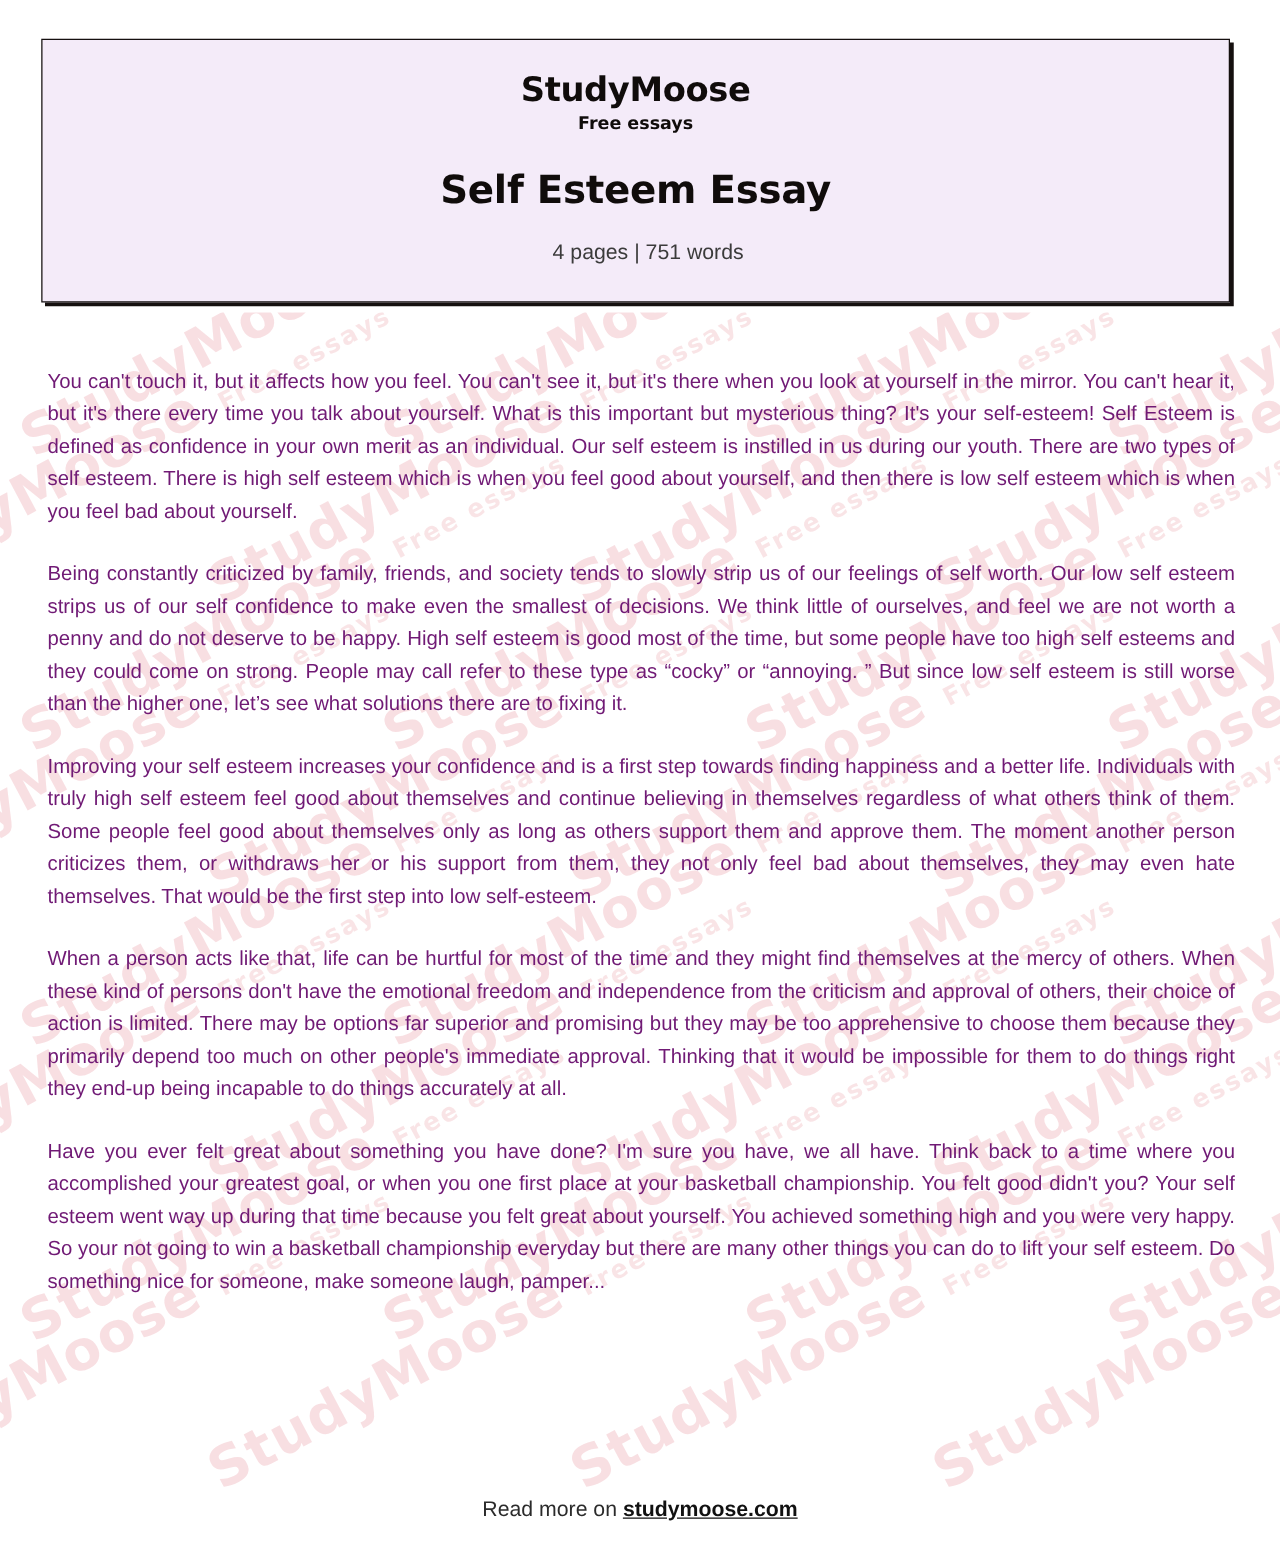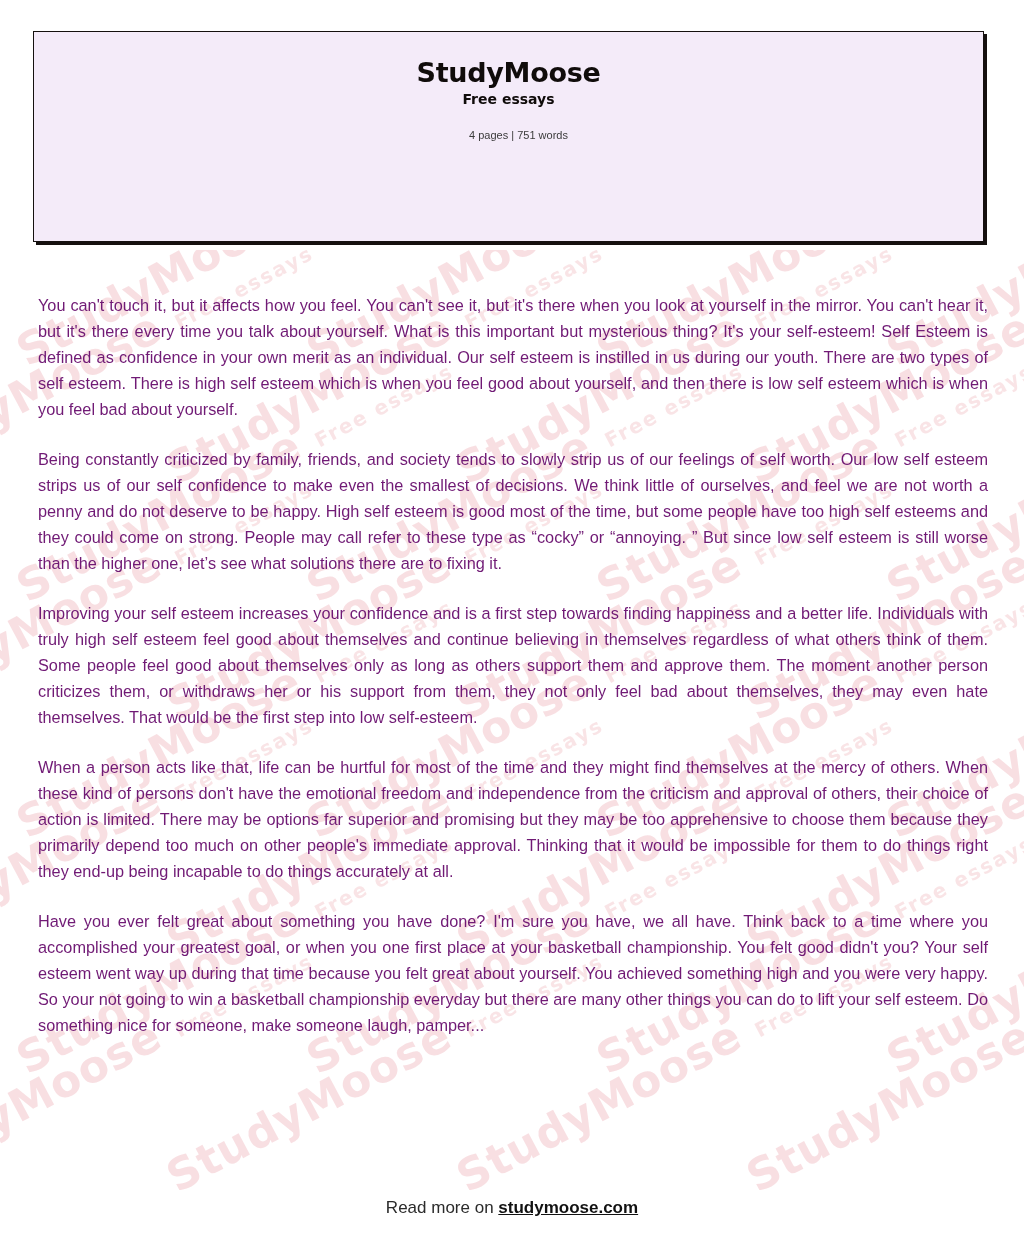--- a/index.html
+++ b/index.html
@@ -77,21 +77,21 @@
     margin-top: 27px;
     font-family: "DejaVu Sans", sans-serif;
     font-size: 31px;
     font-weight: 700;
     letter-spacing: -0.2px;
     color: #100c0b;
   }
   #essay-meta {
     margin-top: 22px;
     font-family: "Liberation Sans", sans-serif;
-    font-size: 11px;
+    font-size: 17px;
     font-weight: 400;
     color: #3b3b3b;
     padding-left: 20px;
   }
 
   
   #essay-body {
     position: absolute;
     left: 38px;
     top: 292px;
@@ -165,20 +165,21 @@
     <div class="wm-row" style="left: 890px; top: 786px;">StudyMoose </div>
     <div class="wm-row" style="left: -120px; top: 904px;">StudyMoose <span class="sub">Free essays</span></div>
     <div class="wm-row" style="left: 170px; top: 904px;">StudyMoose <span class="sub">Free essays</span></div>
     <div class="wm-row" style="left: 460px; top: 904px;">StudyMoose <span class="sub">Free essays</span></div>
     <div class="wm-row" style="left: 750px; top: 904px;">StudyMoose </div>
   </div>
 
 <div id="header-card">
   <div id="brand-name">StudyMoose</div>
   <div id="brand-tagline">Free essays</div>
+  <div id="essay-title">Self Esteem Essay</div>
   <div id="essay-meta">4 pages | 751 words</div>
 </div>
 
 <div id="essay-body">
     <p class="para">You can't touch it, but it affects how you feel. You can't see it, but it's there when you look at yourself in the mirror. You can't hear it, but it's there every time you talk about yourself. What is this important but mysterious thing? It's your self-esteem! Self Esteem is defined as confidence in your own merit as an individual. Our self esteem is instilled in us during our youth. There are two types of self esteem. There is high self esteem which is when you feel good about yourself, and then there is low self esteem which is when you feel bad about yourself.</p>
     <p class="para">Being constantly criticized by family, friends, and society tends to slowly strip us of our feelings of self worth. Our low self esteem strips us of our self confidence to make even the smallest of decisions. We think little of ourselves, and feel we are not worth a penny and do not deserve to be happy. High self esteem is good most of the time, but some people have too high self esteems and they could come on strong. People may call refer to these type as “cocky” or “annoying. ” But since low self esteem is still worse than the higher one, let’s see what solutions there are to fixing it.</p>
     <p class="para">Improving your self esteem increases your confidence and is a first step towards finding happiness and a better life. Individuals with truly high self esteem feel good about themselves and continue believing in themselves regardless of what others think of them. Some people feel good about themselves only as long as others support them and approve them. The moment another person criticizes them, or withdraws her or his support from them, they not only feel bad about themselves, they may even hate themselves. That would be the first step into low self-esteem.</p>
     <p class="para">When a person acts like that, life can be hurtful for most of the time and they might find themselves at the mercy of others. When these kind of persons don't have the emotional freedom and independence from the criticism and approval of others, their choice of action is limited. There may be options far superior and promising but they may be too apprehensive to choose them because they primarily depend too much on other people's immediate approval. Thinking that it would be impossible for them to do things right they end-up being incapable to do things accurately at all.</p>
     <p class="para">Have you ever felt great about something you have done? I'm sure you have, we all have. Think back to a time where you accomplished your greatest goal, or when you one first place at your basketball championship. You felt good didn't you? Your self esteem went way up during that time because you felt great about yourself. You achieved something high and you were very happy. So your not going to win a basketball championship everyday but there are many other things you can do to lift your self esteem. Do something nice for someone, make someone laugh, pamper...</p>
   </div>

